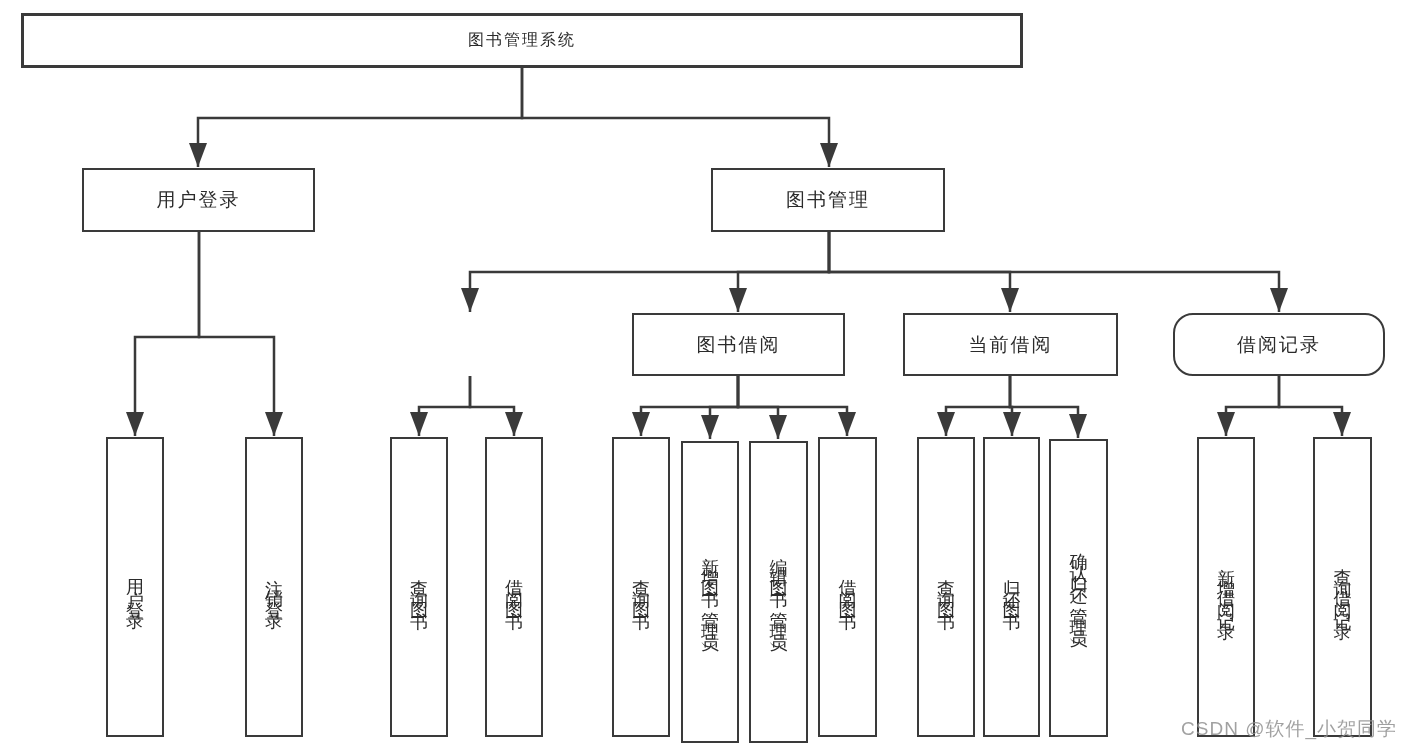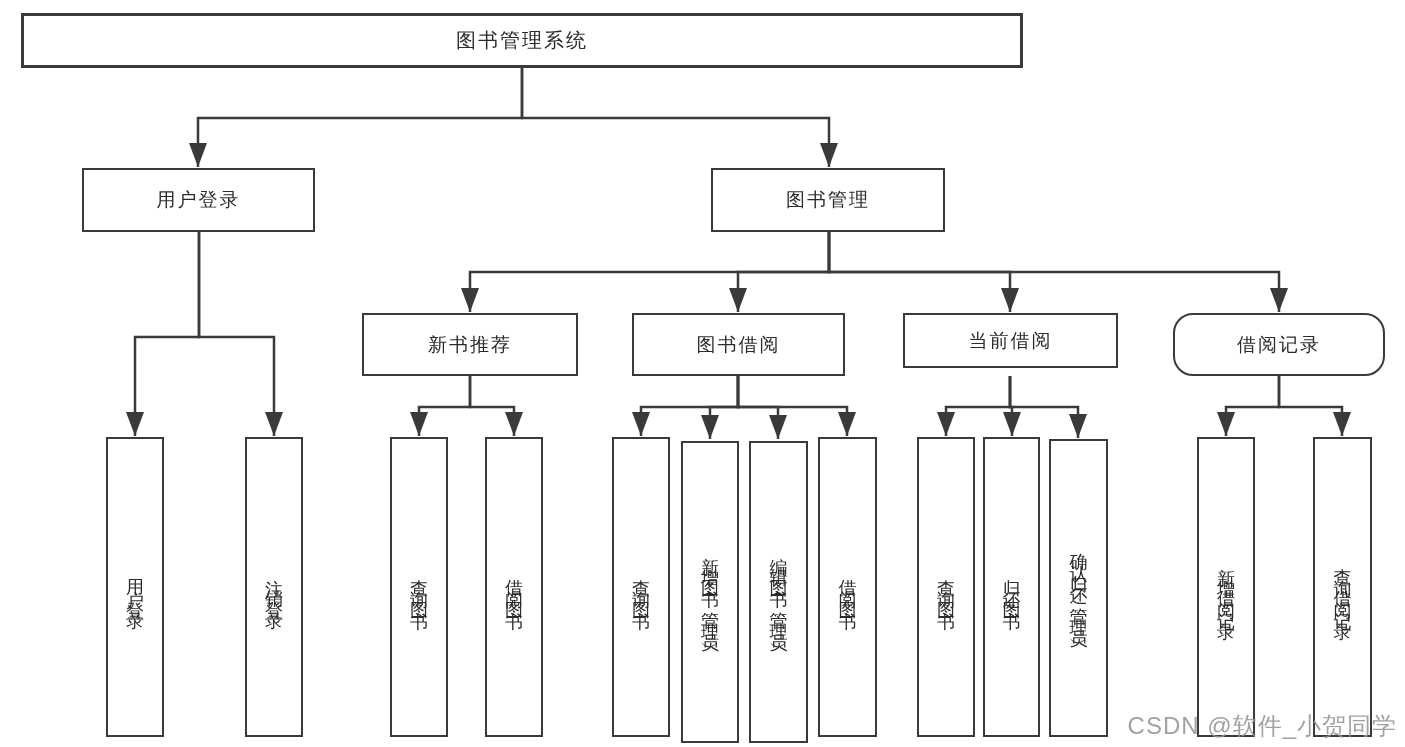--- a/index.html
+++ b/index.html
@@ -6,30 +6,30 @@
   body { font-family:"Liberation Sans","DejaVu Sans",sans-serif; }
   #canvas {
     position:relative; width:1405px; height:747px; background:#ffffff; overflow:hidden;
   }
   #connector-svg { position:absolute; left:0; top:0; width:1405px; height:747px; }
   .box {
     position:absolute; background:#ffffff; border:2.5px solid #3a3a3a;
     box-sizing:border-box; display:flex; align-items:center; justify-content:center;
     color:#2b2b2b;
   }
-  .box.root  { border-width:3px; font-size:20px; letter-spacing:2px; }
+  .box.root  { border-width:3px; font-size:16px; letter-spacing:2px; }
   .box.head  { font-size:19px; letter-spacing:2px; }
   .box.leaf  { font-size:18px; }
   .box.leaf .vtext {
     writing-mode:vertical-rl; text-orientation:mixed;
     letter-spacing:11px; line-height:1;
   }
   .watermark {
     position:absolute; right:8px; bottom:5px;
-    font-size:24px; letter-spacing:1px;
+    font-size:19px; letter-spacing:1px;
     color:rgba(145,145,145,0.85); white-space:nowrap;
   }
 </style>
 </head>
 <body>
 
 <div id="canvas">
 
   <svg id="connector-svg" viewBox="0 0 1405 747" xmlns="http://www.w3.org/2000/svg">
     <defs>
@@ -70,27 +70,24 @@
     <span>图书管理系统</span>
   </div>
 
   <div class="box head" style="left:82px; top:168px; width:233px; height:64px;">
     <span>用户登录</span>
   </div>
   <div class="box head" style="left:711px; top:168px; width:234px; height:64px;">
     <span>图书管理</span>
   </div>
 
-  <div class="box head" style="left:362px; top:313px; width:216px; height:63px;">
-    <span>新书推荐</span>
-  </div>
   <div class="box head" style="left:632px; top:313px; width:213px; height:63px;text-align:center;">
     <span>图书借阅</span>
   </div>
-  <div class="box head" style="left:903px; top:313px; width:215px; height:55px;">
+  <div class="box head" style="left:903px; top:313px; width:215px; height:63px;">
     <span>当前借阅</span>
   </div>
   <div class="box head" style="left:1173px; top:313px; width:212px; height:63px;border-radius:20px;">
     <span>借阅记录</span>
   </div>
 
   <div class="box leaf" style="left:106px; top:437px; width:58px; height:300px;">
     <span class="vtext">用户登录</span>
   </div>
   <div class="box leaf" style="left:245px; top:437px; width:58px; height:300px;">

